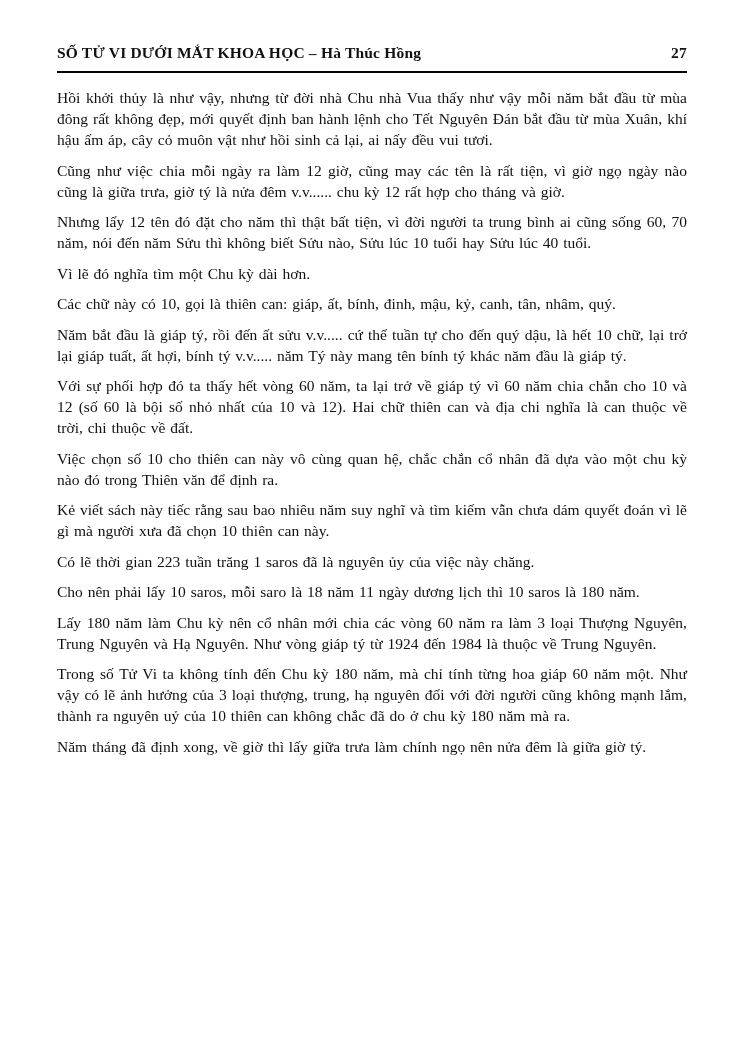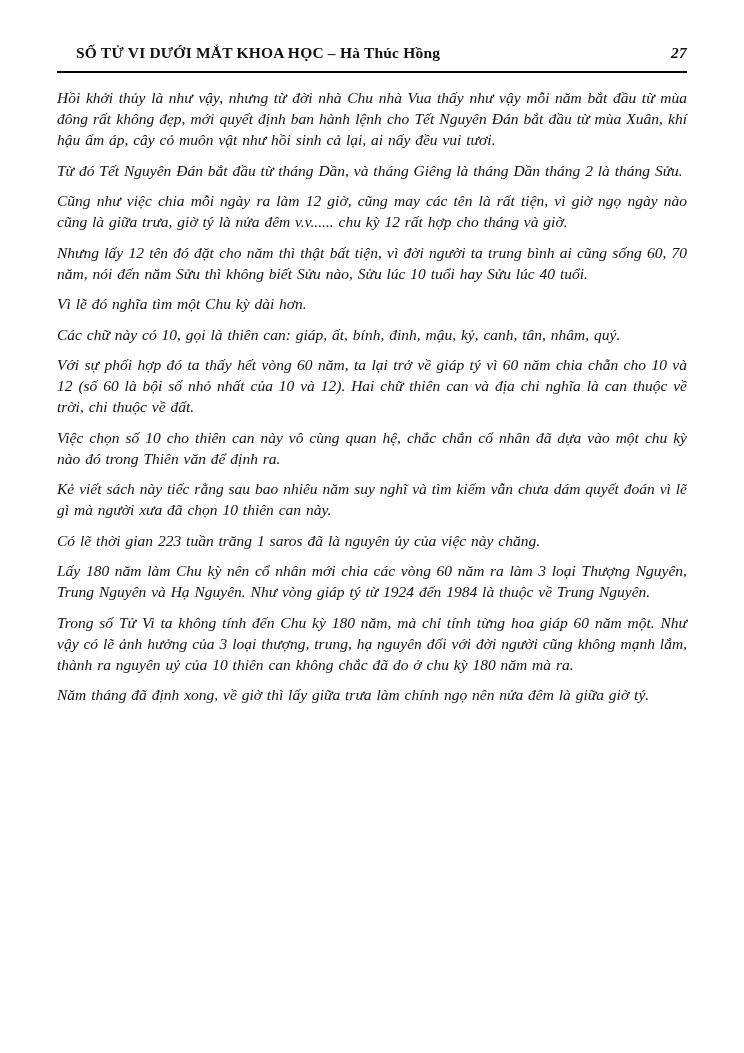--- a/index.html
+++ b/index.html
@@ -20,68 +20,67 @@
     padding: 44px 57px 0 57px;
   }
 
   .header {
     display: flex;
     justify-content: space-between;
     align-items: baseline;
     font-weight: bold;
     font-size: 15.5px;
     letter-spacing: 0.2px;
-    margin-left: 19px;
   }
 
   .header .title { white-space: nowrap; }
-  .header .pagenum { font-weight: bold; font-style: italic; }
+  .header .pagenum { font-weight: bold; }
 
   .header-rule {
     height: 0;
     border-bottom: 2px solid #000;
     margin-top: 9px;
   }
 
   .content {
     margin-top: 14px;
     font-size: 15.5px;
     line-height: 21px;
     text-align: justify;
     text-justify: inter-word;
     word-spacing: 1px;
-    font-style: italic;
   }
 
   .content p {
     margin: 0 0 9.5px 0;
   }
 </style>
 </head>
 <body>
 
 <div class="page">
   <div class="page-inner">
 
     <div class="header">
       <span class="title">SỐ TỬ VI DƯỚI MẮT KHOA HỌC – Hà Thúc Hồng</span>
       <span class="pagenum">27</span>
     </div>
     <div class="header-rule"></div>
 
     <div class="content">
       <p>Hồi khởi thủy là như vậy, nhưng từ đời nhà Chu nhà Vua thấy như vậy mỗi năm bắt đầu từ mùa đông rất không đẹp, mới quyết định ban hành lệnh cho Tết Nguyên Đán bắt đầu từ mùa Xuân, khí hậu ấm áp, cây cỏ muôn vật như hồi sinh cả lại, ai nấy đều vui tươi.</p>
-      <p>Từ đó Tết Nguyên Đán bắt đầu từ tháng Dần, và tháng Giêng là tháng Dần tháng 2 là tháng Sửu.</p>
       <p>Cũng như việc chia mỗi ngày ra làm 12 giờ, cũng may các tên là rất tiện, vì giờ ngọ ngày nào cũng là giữa trưa, giờ tý là nửa đêm v.v...... chu kỳ 12 rất hợp cho tháng và giờ.</p>
       <p>Nhưng lấy 12 tên đó đặt cho năm thì thật bất tiện, vì đời người ta trung bình ai cũng sống 60, 70 năm, nói đến năm Sửu thì không biết Sửu nào, Sửu lúc 10 tuổi hay Sửu lúc 40 tuổi.</p>
       <p>Vì lẽ đó nghĩa tìm một Chu kỳ dài hơn.</p>
       <p>Các chữ này có 10, gọi là thiên can: giáp, ất, bính, đinh, mậu, kỷ, canh, tân, nhâm, quý.</p>
+      <p>Năm bắt đầu là giáp tý, rồi đến ất sửu v.v..... cứ thế tuần tự cho đến quý dậu, là hết 10 chữ, lại trở lại giáp tuất, ất hợi, bính tý v.v..... năm Tý này mang tên bính tý khác năm đầu là giáp tý.</p>
       <p>Với sự phối hợp đó ta thấy hết vòng 60 năm, ta lại trở về giáp tý vì 60 năm chia chẵn cho 10 và 12 (số 60 là bội số nhỏ nhất của 10 và 12). Hai chữ thiên can và địa chi nghĩa là can thuộc về trời, chi thuộc về đất.</p>
       <p>Việc chọn số 10 cho thiên can này vô cùng quan hệ, chắc chắn cổ nhân đã dựa vào một chu kỳ nào đó trong Thiên văn để định ra.</p>
       <p>Kẻ viết sách này tiếc rằng sau bao nhiêu năm suy nghĩ và tìm kiếm vẫn chưa dám quyết đoán vì lẽ gì mà người xưa đã chọn 10 thiên can này.</p>
       <p>Có lẽ thời gian 223 tuần trăng 1 saros đã là nguyên ủy của việc này chăng.</p>
+      <p>Cho nên phải lấy 10 saros, mỗi saro là 18 năm 11 ngày dương lịch thì 10 saros là 180 năm.</p>
       <p>Lấy 180 năm làm Chu kỳ nên cổ nhân mới chia các vòng 60 năm ra làm 3 loại Thượng Nguyên, Trung Nguyên và Hạ Nguyên. Như vòng giáp tý từ 1924 đến 1984 là thuộc về Trung Nguyên.</p>
       <p>Trong số Tử Vi ta không tính đến Chu kỳ 180 năm, mà chỉ tính từng hoa giáp 60 năm một. Như vậy có lẽ ảnh hưởng của 3 loại thượng, trung, hạ nguyên đối với đời người cũng không mạnh lắm, thành ra nguyên uỷ của 10 thiên can không chắc đã do ở chu kỳ 180 năm mà ra.</p>
       <p>Năm tháng đã định xong, về giờ thì lấy giữa trưa làm chính ngọ nên nửa đêm là giữa giờ tý.</p>
     </div>
 
   </div>
 </div>
 
 </body></html>

